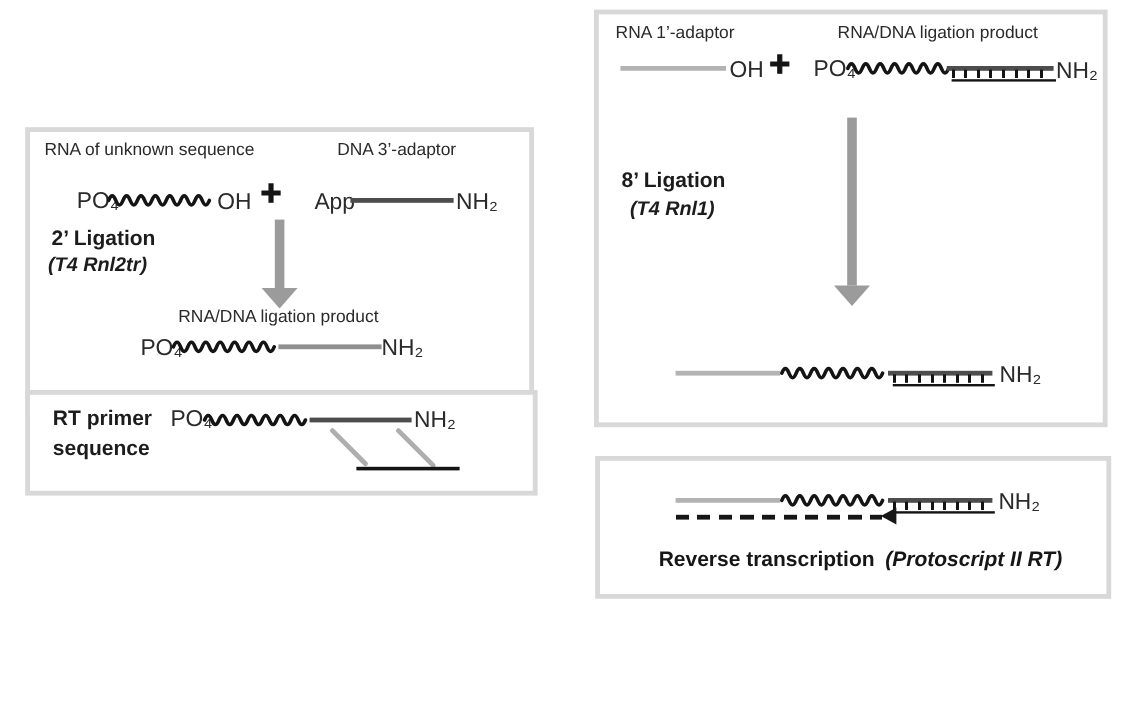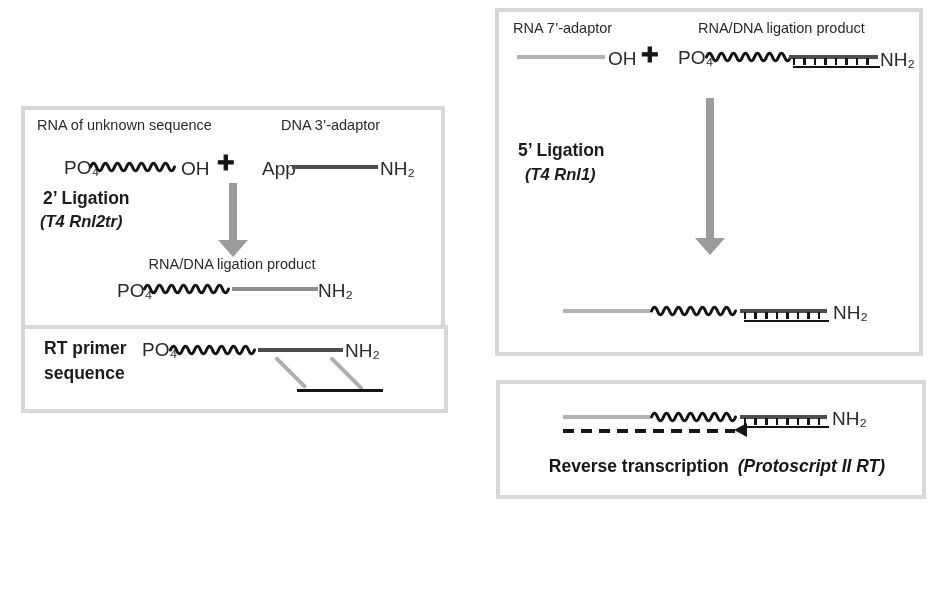--- a/index.html
+++ b/index.html
@@ -88,40 +88,40 @@
       </div>
     <div class="hline dark" style="left:233px;top:19px;width:85px;height:4px;"></div>
     <div class="abs chem" style="left:320px;top:11px;">NH₂</div>
 
     <div class="diag" style="left:252px;top:27px;width:43px;"></div>
     <div class="diag" style="left:307px;top:27px;width:45px;"></div>
     <div class="hline blk" style="left:272px;top:60px;width:86px;height:2.5px;"></div>
   </div>
 
   <div class="box" style="left:495px;top:8px;width:428px;height:348px;">
-    <div class="abs lbl" style="left:14px;top:8px;">RNA 7’-adaptor</div>
+    <div class="abs lbl" style="left:14px;top:8px;">RNA 1’-adaptor</div>
     <div class="abs lbl" style="left:199px;top:8px;">RNA/DNA ligation product</div>
 
     <div class="hline lgray" style="left:18px;top:43px;width:88px;height:3.5px;"></div>
     <div class="abs chem" style="left:109px;top:36px;">OH</div>
     <div class="abs plus" style="left:142px;top:27px;">+</div>
     <div class="abs chem" style="left:179px;top:35px;">PO₄</div>
     <div class="wavy" style="left:206px;top:40px;width:87px;height:10px;">
         <svg width="87" height="10" style="display:block;overflow:visible">
           <path d="M 1.5 5 q 3 -7.6 6 0 q 3 7.6 6 0 q 3 -7.6 6 0 q 3 7.6 6 0 q 3 -7.6 6 0 q 3 7.6 6 0 q 3 -7.6 6 0 q 3 7.6 6 0 q 3 -7.6 6 0 q 3 7.6 6 0 q 3 -7.6 6 0 q 3 7.6 6 0 q 3 -7.6 6 0 q 3 7.6 6 0" fill="none" stroke="#141414" stroke-width="3" stroke-linecap="round"></path>
         </svg>
       </div>
     <div class="ladder" style="left:290px;top:43px;width:94px;">
       <div class="lad-top"></div>
         <div class="lad-rungs"></div>
         <div class="lad-bot"></div>
     </div>
     <div class="abs chem" style="left:381px;top:37px;">NH₂</div>
 
-    <div class="abs step" style="left:19px;top:128px;">5’ Ligation</div>
+    <div class="abs step" style="left:19px;top:128px;">8’ Ligation</div>
     <div class="abs stepit" style="left:26px;top:153px;">(T4 Rnl1)</div>
 
     <div class="arrow" style="left:196px;top:86px;">
       <div class="shaft" style="height:140px;"></div>
       <div class="head"></div>
     </div>
 
     <div class="hline lgray" style="left:64px;top:297px;width:87px;height:3.5px;"></div>
     <div class="wavy" style="left:151px;top:294px;width:90px;height:10px;">
         <svg width="90" height="10" style="display:block;overflow:visible">

